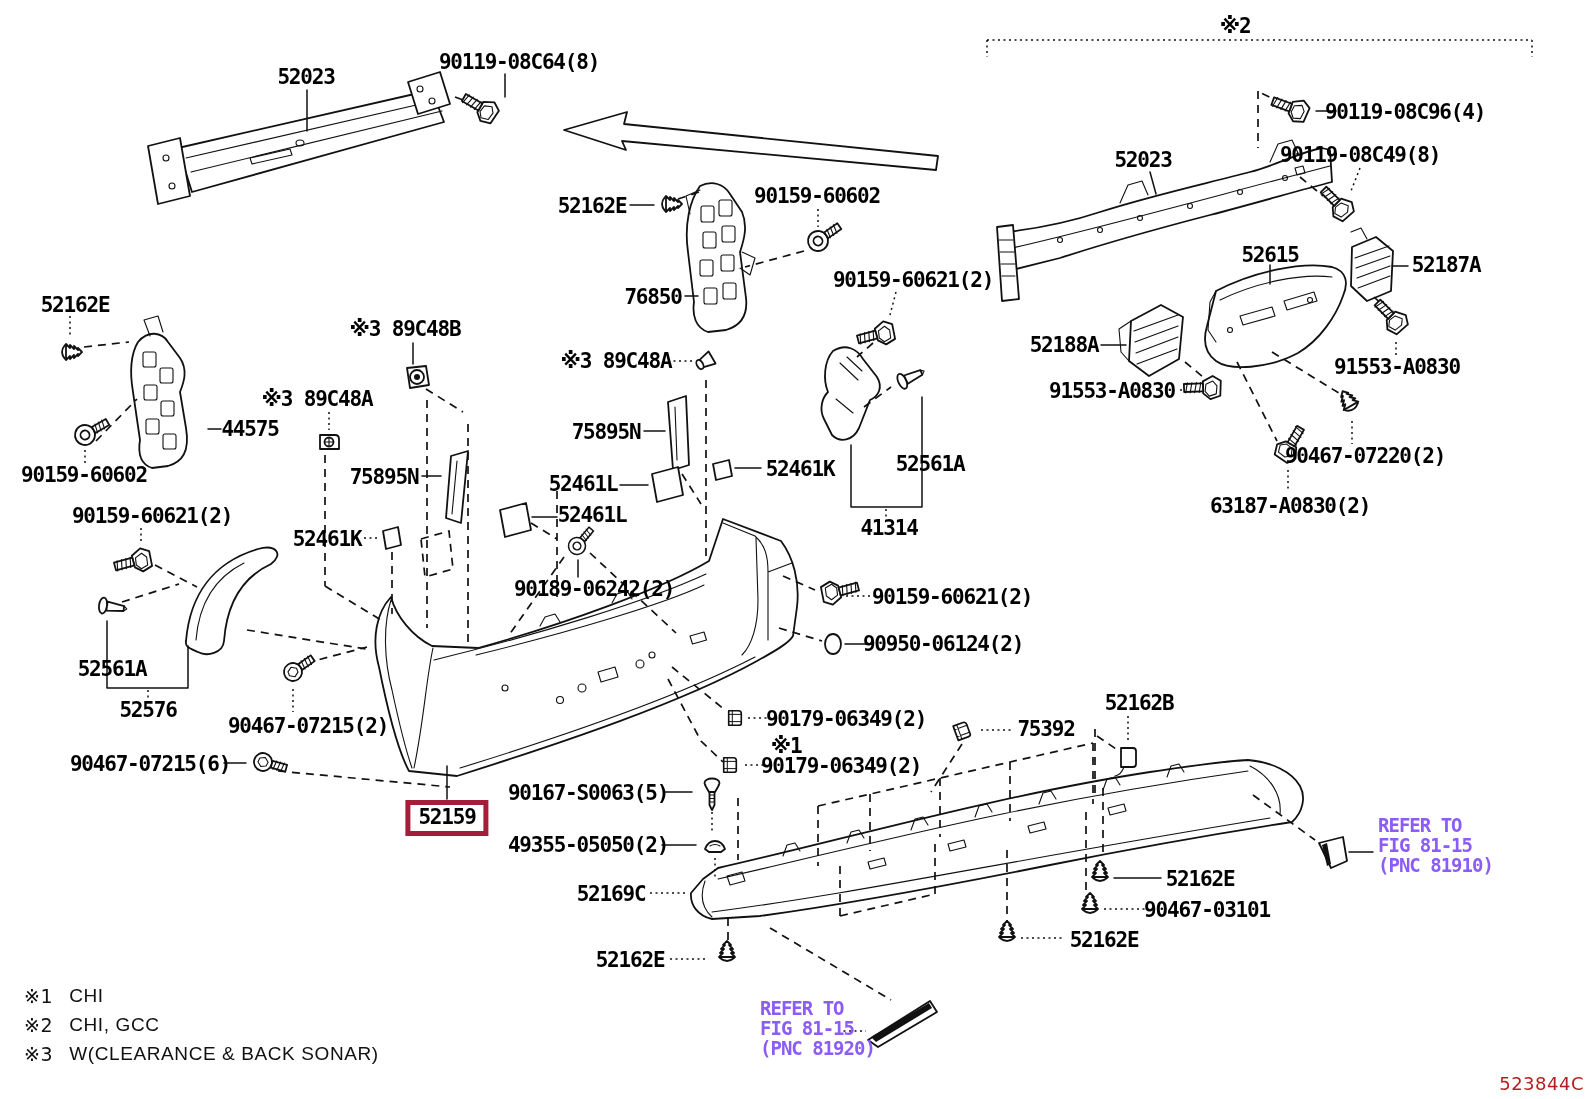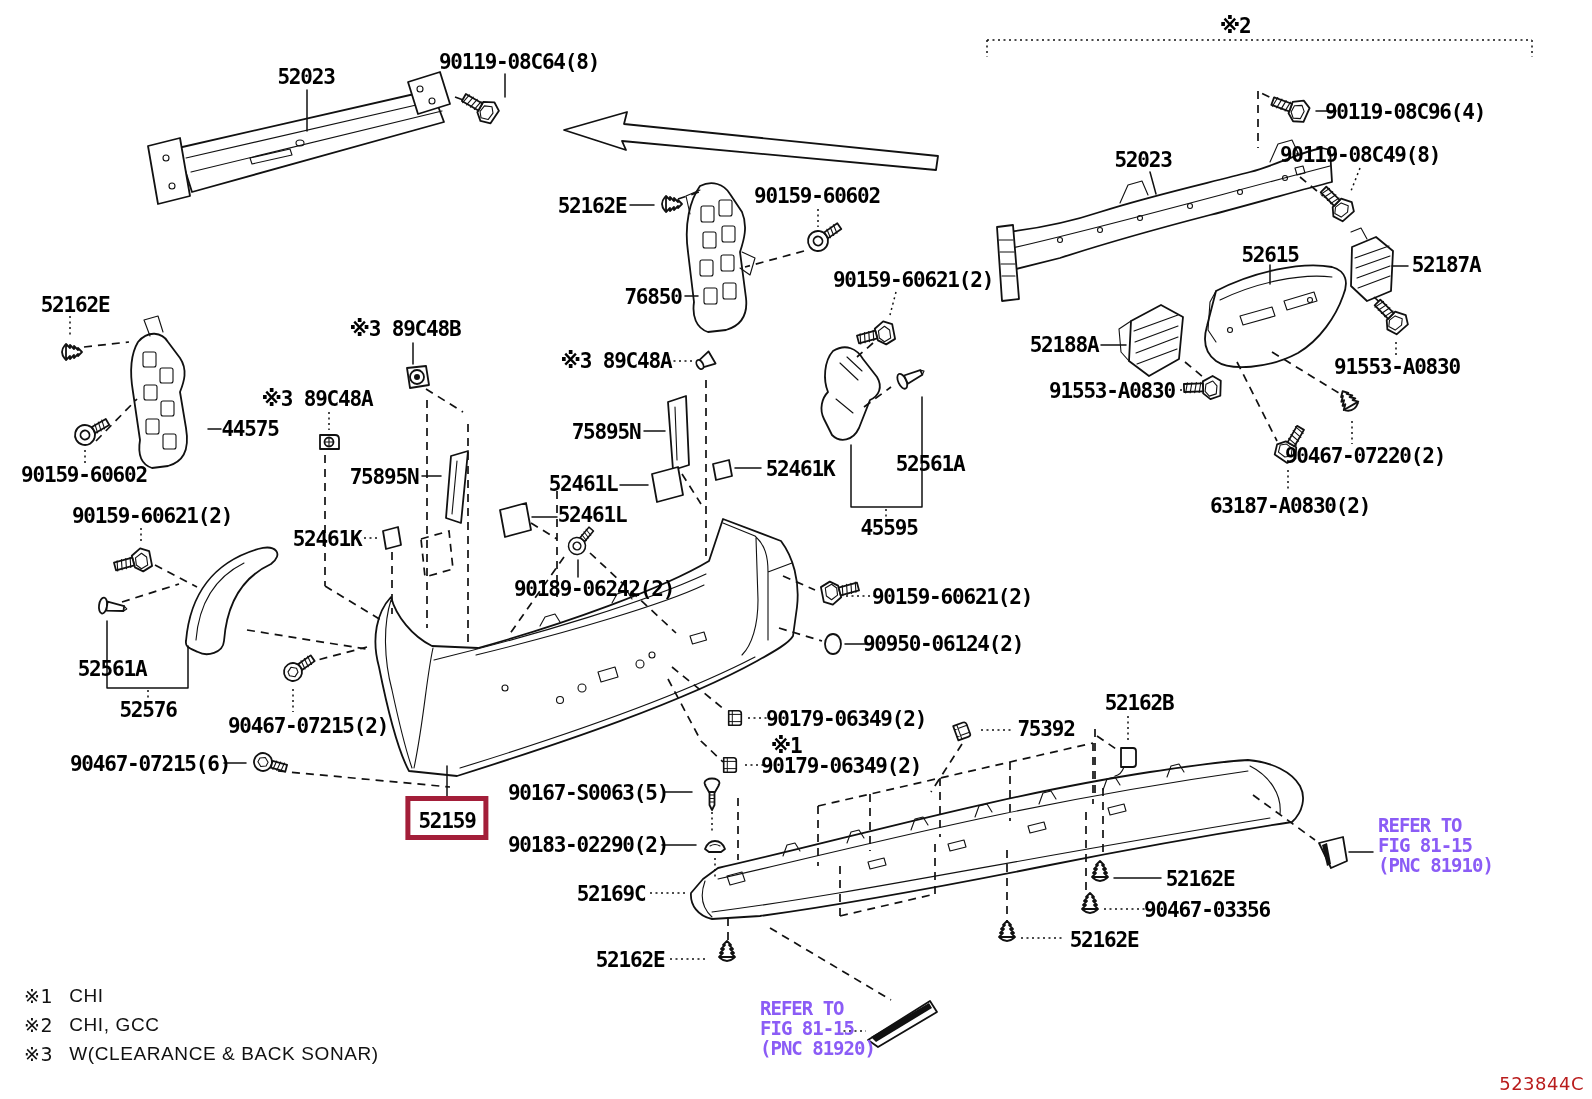--- a/index.html
+++ b/index.html
@@ -2,21 +2,21 @@
 <html style="--hl: #A31E39;"><head>
 <meta charset="utf-8">
 <style>
   html,body{margin:0;padding:0}
   body{width:1592px;height:1099px;position:relative;background:#fff;overflow:hidden;
        font-family:"DejaVu Sans Mono","DejaVu Sans",monospace}
   .lbl{position:absolute;transform:translate(-50%,-50%);
        font:bold 21px/1.05 "DejaVu Sans Mono","DejaVu Sans",monospace;
        letter-spacing:-1.2px;color:#000;white-space:nowrap;z-index:5}
   .hlbox{position:absolute;left:447px;top:818px;transform:translate(-50%,-50%);
-       border:5px solid var(--hl,#A31E39);background:#fff;padding:10px 8px 3px;
+       border:5px solid var(--hl,#A31E39);background:#fff;padding:2px 8px 3px;
        font:bold 21px/1 "DejaVu Sans Mono","DejaVu Sans",monospace;letter-spacing:-1.2px;z-index:6}
   .ref{position:absolute;font:bold 19px/20px "DejaVu Sans Mono","DejaVu Sans",monospace;
        letter-spacing:-1px;color:#8b5cf6;white-space:pre-line;z-index:5}
   .code{position:absolute;right:8px;bottom:5px;font:18px "DejaVu Sans",sans-serif;
        letter-spacing:.5px;color:#b91c1c;z-index:5}
   .legend{position:absolute;left:24px;top:981px;z-index:5}
   .legend-row{height:29px;display:flex;gap:16px;align-items:center;
        font:19px "Liberation Sans","DejaVu Sans",sans-serif;letter-spacing:.6px;color:#111}
   .lg-sym{font-family:"DejaVu Sans",sans-serif}
   svg{position:absolute;left:0;top:0;z-index:1}
@@ -375,21 +375,21 @@
 <div class="lbl" style="left:405px;top:329px">※3 89C48B</div>
 <div class="lbl" style="left:317px;top:399px">※3 89C48A</div>
 <div class="lbl" style="left:616px;top:361px">※3 89C48A</div>
 <div class="lbl" style="left:384px;top:477px">75895N</div>
 <div class="lbl" style="left:606px;top:432px">75895N</div>
 <div class="lbl" style="left:583px;top:484px">52461L</div>
 <div class="lbl" style="left:592px;top:515px">52461L</div>
 <div class="lbl" style="left:327px;top:539px">52461K</div>
 <div class="lbl" style="left:800px;top:469px">52461K</div>
 <div class="lbl" style="left:930px;top:464px">52561A</div>
-<div class="lbl" style="left:889px;top:528px">45595</div>
+<div class="lbl" style="left:889px;top:528px">41314</div>
 <div class="lbl" style="left:952px;top:597px">90159-60621(2)</div>
 <div class="lbl" style="left:594px;top:589px">90189-06242(2)</div>
 <div class="lbl" style="left:943px;top:644px">90950-06124(2)</div>
 <div class="lbl" style="left:75px;top:305px">52162E</div>
 <div class="lbl" style="left:250px;top:429px">44575</div>
 <div class="lbl" style="left:84px;top:475px">90159-60602</div>
 <div class="lbl" style="left:152px;top:516px">90159-60621(2)</div>
 <div class="lbl" style="left:112px;top:669px">52561A</div>
 <div class="lbl" style="left:148px;top:710px">52576</div>
 <div class="lbl" style="left:308px;top:726px">90467-07215(2)</div>
@@ -405,25 +405,25 @@
 <div class="lbl" style="left:1143px;top:160px">52023</div>
 <div class="lbl" style="left:1360px;top:155px">90119-08C49(8)</div>
 <div class="lbl" style="left:1270px;top:255px">52615</div>
 <div class="lbl" style="left:1446px;top:265px">52187A</div>
 <div class="lbl" style="left:1064px;top:345px">52188A</div>
 <div class="lbl" style="left:1112px;top:391px">91553-A0830</div>
 <div class="lbl" style="left:1397px;top:367px">91553-A0830</div>
 <div class="lbl" style="left:1365px;top:456px">90467-07220(2)</div>
 <div class="lbl" style="left:1290px;top:506px">63187-A0830(2)</div>
 <div class="lbl" style="left:588px;top:793px">90167-S0063(5)</div>
-<div class="lbl" style="left:588px;top:845px">90183-02290(2)</div>
+<div class="lbl" style="left:588px;top:845px">49355-05050(2)</div>
 <div class="lbl" style="left:611px;top:894px">52169C</div>
 <div class="lbl" style="left:630px;top:960px">52162E</div>
 <div class="lbl" style="left:1200px;top:879px">52162E</div>
-<div class="lbl" style="left:1207px;top:910px">90467-03356</div>
+<div class="lbl" style="left:1207px;top:910px">90467-03101</div>
 <div class="lbl" style="left:1104px;top:940px">52162E</div>
 <div class="ref" style="left:1378px;top:815px">REFER TO
 FIG 81-15
 (PNC 81910)</div>
 <div class="ref" style="left:760px;top:998px">REFER TO
 FIG 81-15
 (PNC 81920)</div>
 <div class="code">523844C</div>
 
 <div class="legend">

